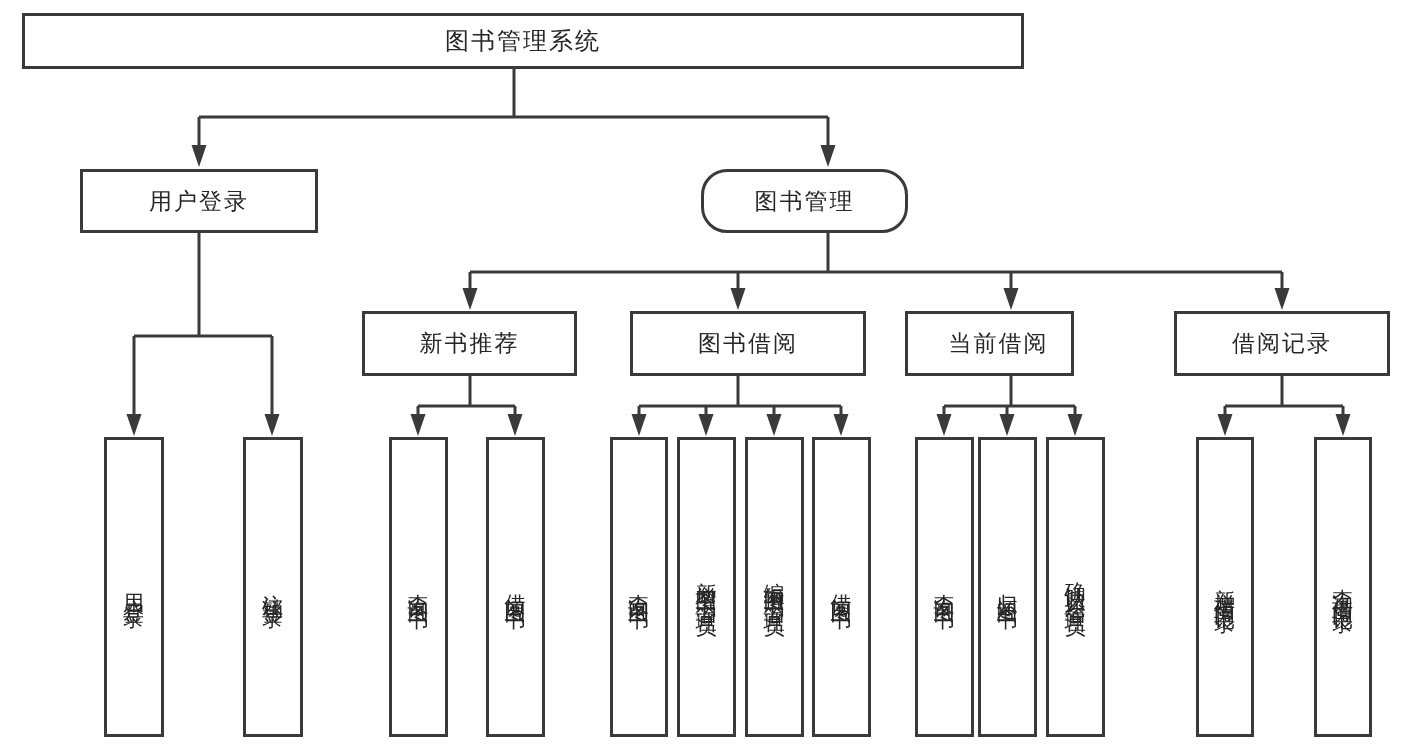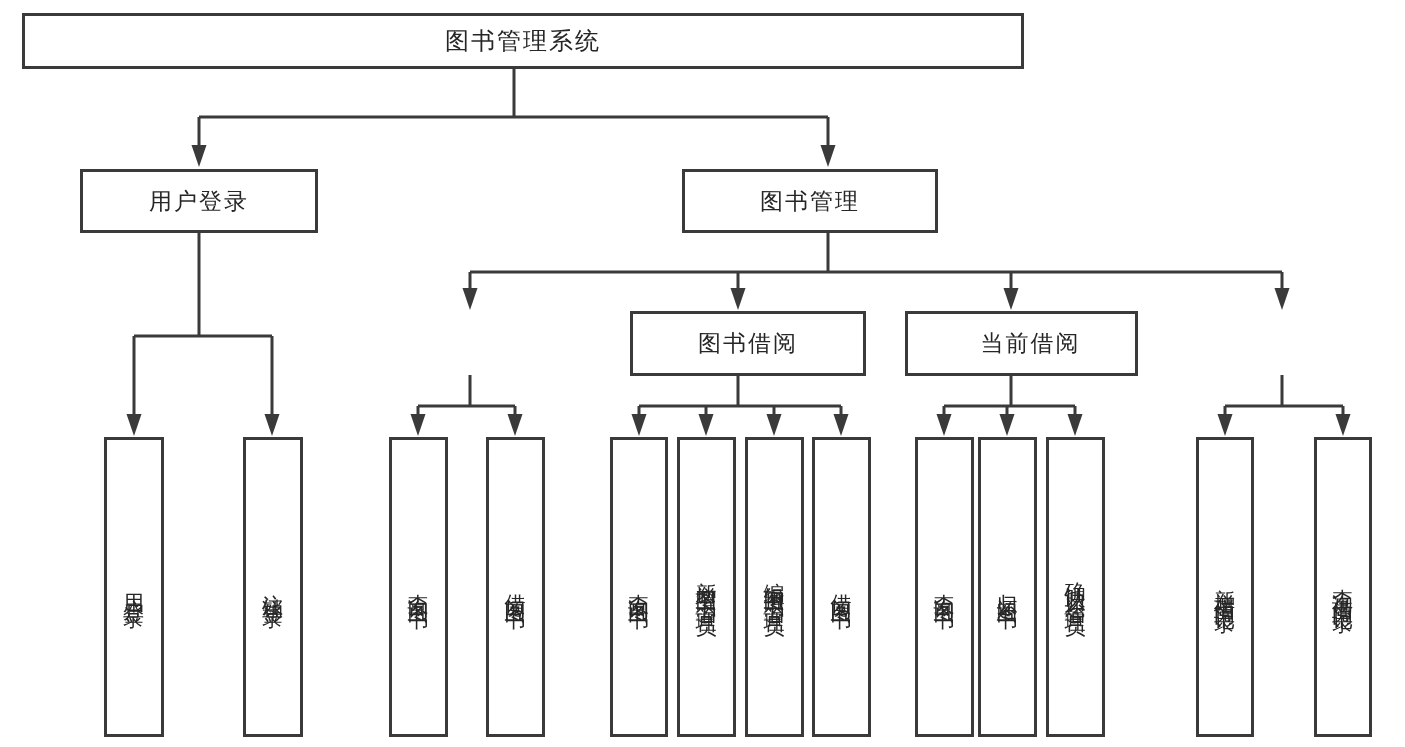--- a/index.html
+++ b/index.html
@@ -87,24 +87,26 @@
       <polygon points="999.5,414 1014.5,414 1007,436"></polygon>
       <polygon points="1067.5,414 1082.5,414 1075,436"></polygon>
       <polygon points="1217.5,414 1232.5,414 1225,436"></polygon>
       <polygon points="1335.5,414 1350.5,414 1343,436"></polygon>
     </g>
   </svg>
 
   <div class="node h-node root-node" style="left:22px; top:13px; width:1002px; height:56px;">图书管理系统</div>
 
   <div class="node h-node" style="left:80px; top:169px; width:238px; height:64px;">用户登录</div>
-  <div class="node h-node" style="left:682px; top:169px; width:256px; height:64px;">图书管理</div>
+  <div class="node h-node" style="left:701px; top:169px; width:207px; height:64px;border-radius:26px;">图书管理</div>
 
+  <div class="node h-node" style="left:362px; top:311px; width:215px; height:65px;">新书推荐</div>
   <div class="node h-node" style="left:630px; top:311px; width:236px; height:65px;">图书借阅</div>
-  <div class="node h-node" style="left:905px; top:311px; width:233px; height:65px;padding-left:18px;">当前借阅</div>
+  <div class="node h-node" style="left:905px; top:311px; width:169px; height:65px;padding-left:18px;">当前借阅</div>
+  <div class="node h-node" style="left:1174px; top:311px; width:216px; height:65px;">借阅记录</div>
 
   <div class="node v-node" style="left:104px; top:437px; width:60px; height:300px;">
     <span>用户登录</span>
   </div>
   <div class="node v-node" style="left:243px; top:437px; width:60px; height:300px;">
     <span>注销登录</span>
   </div>
 
   <div class="node v-node" style="left:389px; top:437px; width:59px; height:300px;">
     <span>查询图书</span>

